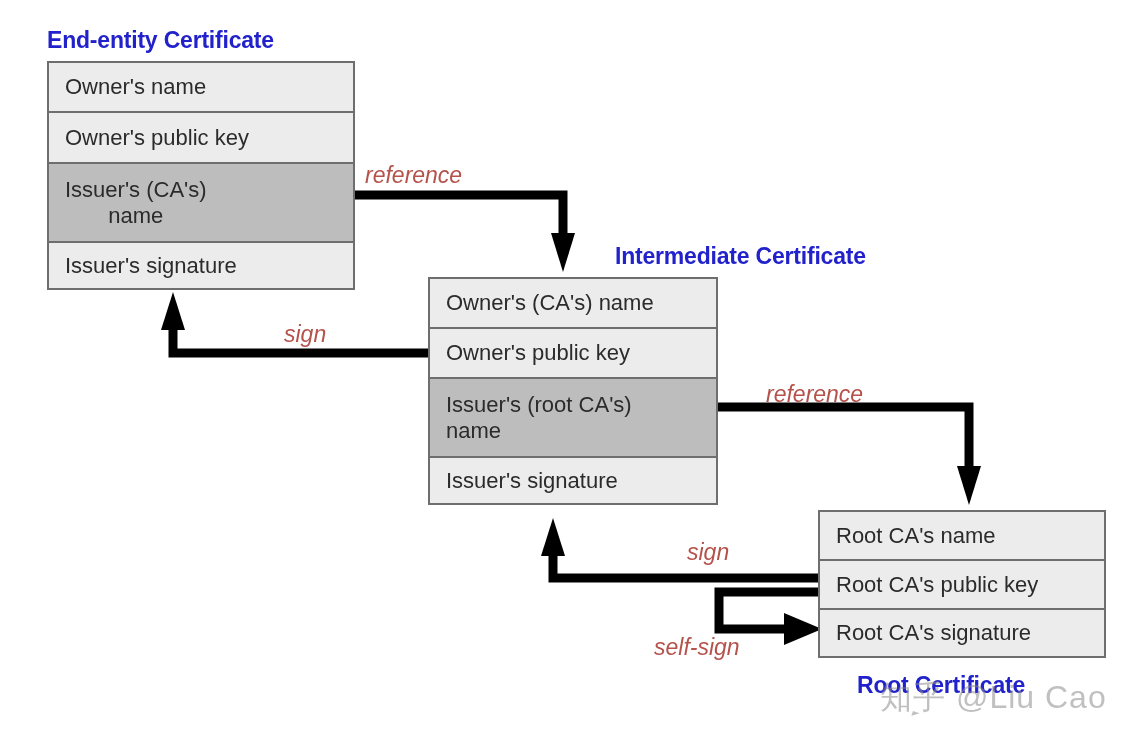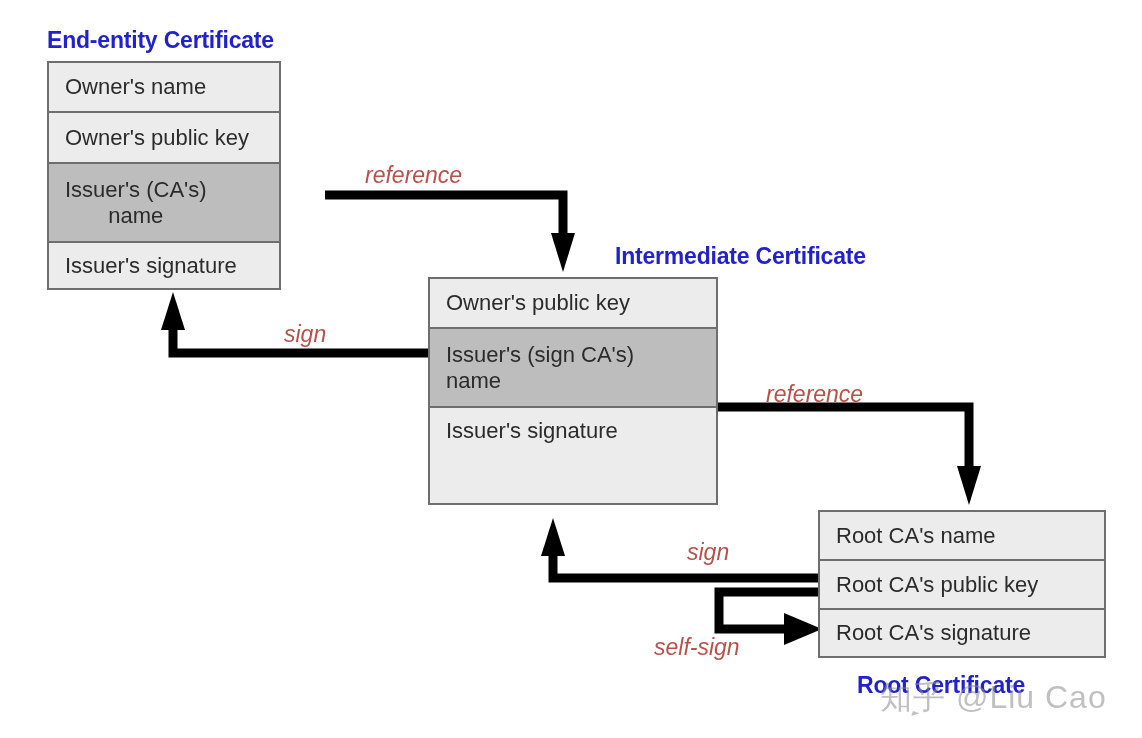--- a/index.html
+++ b/index.html
@@ -56,21 +56,21 @@
     font-size: 22px;
     line-height: 1.15;
     font-family: "Liberation Sans", sans-serif;
   }
   .cert-row:last-child { border-bottom: none; }
   .cert-row.shaded { background: #bdbdbd; }
   .cert-row.tall { align-items: center; }
   .cert-row .row-text { white-space: pre-line; }
 
   #box-end-entity {
-    left: 47px; top: 61px; width: 234px; height: 229px;
+    left: 47px; top: 61px; width: 308px; height: 229px;
   }
   #box-end-entity .r0 { height: 50px; }
   #box-end-entity .r1 { height: 51px; }
   #box-end-entity .r2 { height: 79px; text-align: center; }
   #box-end-entity .r3 { height: 45px; }
 
   #box-intermediate {
     left: 428px; top: 277px; width: 290px; height: 228px;
   }
   #box-intermediate .r0 { height: 50px; }
@@ -184,25 +184,28 @@
   <div class="cert-row r2 shaded tall">
     <span class="row-text">Issuer's (CA's)
 name</span>
   </div>
   <div class="cert-row r3">
     <span class="row-text">Issuer's signature</span>
   </div>
 </div>
 
 <div class="cert-box" id="box-intermediate">
+  <div class="cert-row r0">
+    <span class="row-text">Owner's (CA's) name</span>
+  </div>
   <div class="cert-row r1">
     <span class="row-text">Owner's public key</span>
   </div>
   <div class="cert-row r2 shaded tall">
-    <span class="row-text">Issuer's (sign CA's)
+    <span class="row-text">Issuer's (root CA's)
 name</span>
   </div>
   <div class="cert-row r3">
     <span class="row-text">Issuer's signature</span>
   </div>
 </div>
 
 <div class="cert-box" id="box-root">
   <div class="cert-row r0">
     <span class="row-text">Root CA's name</span>

